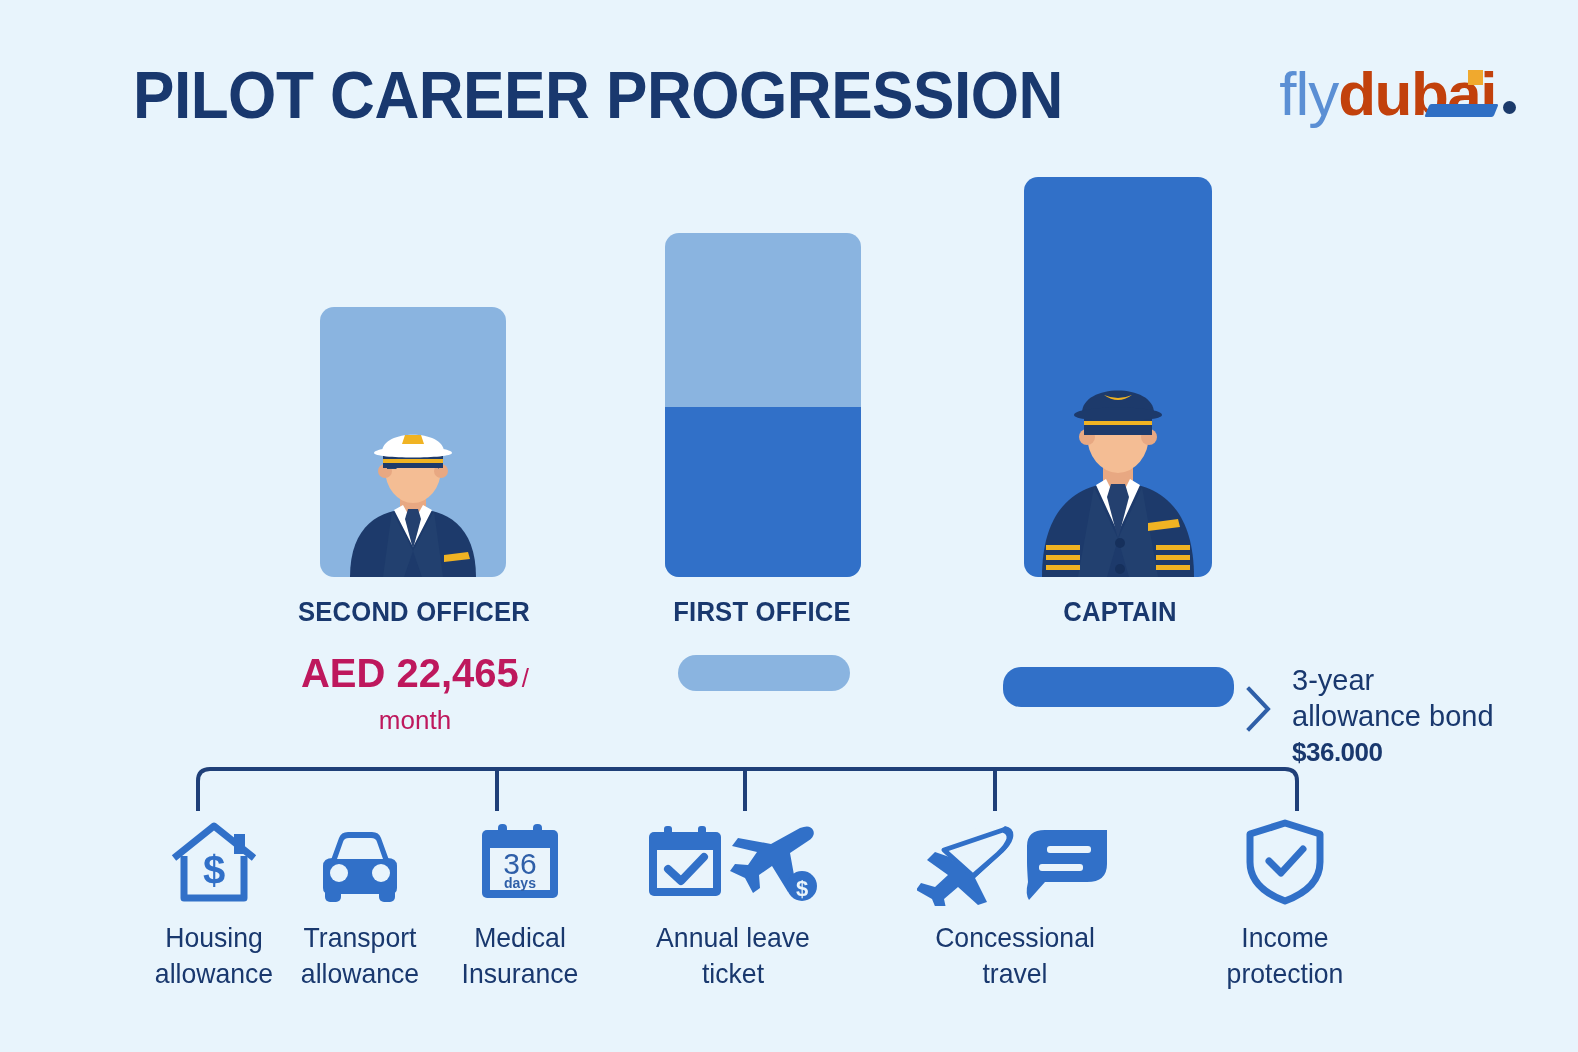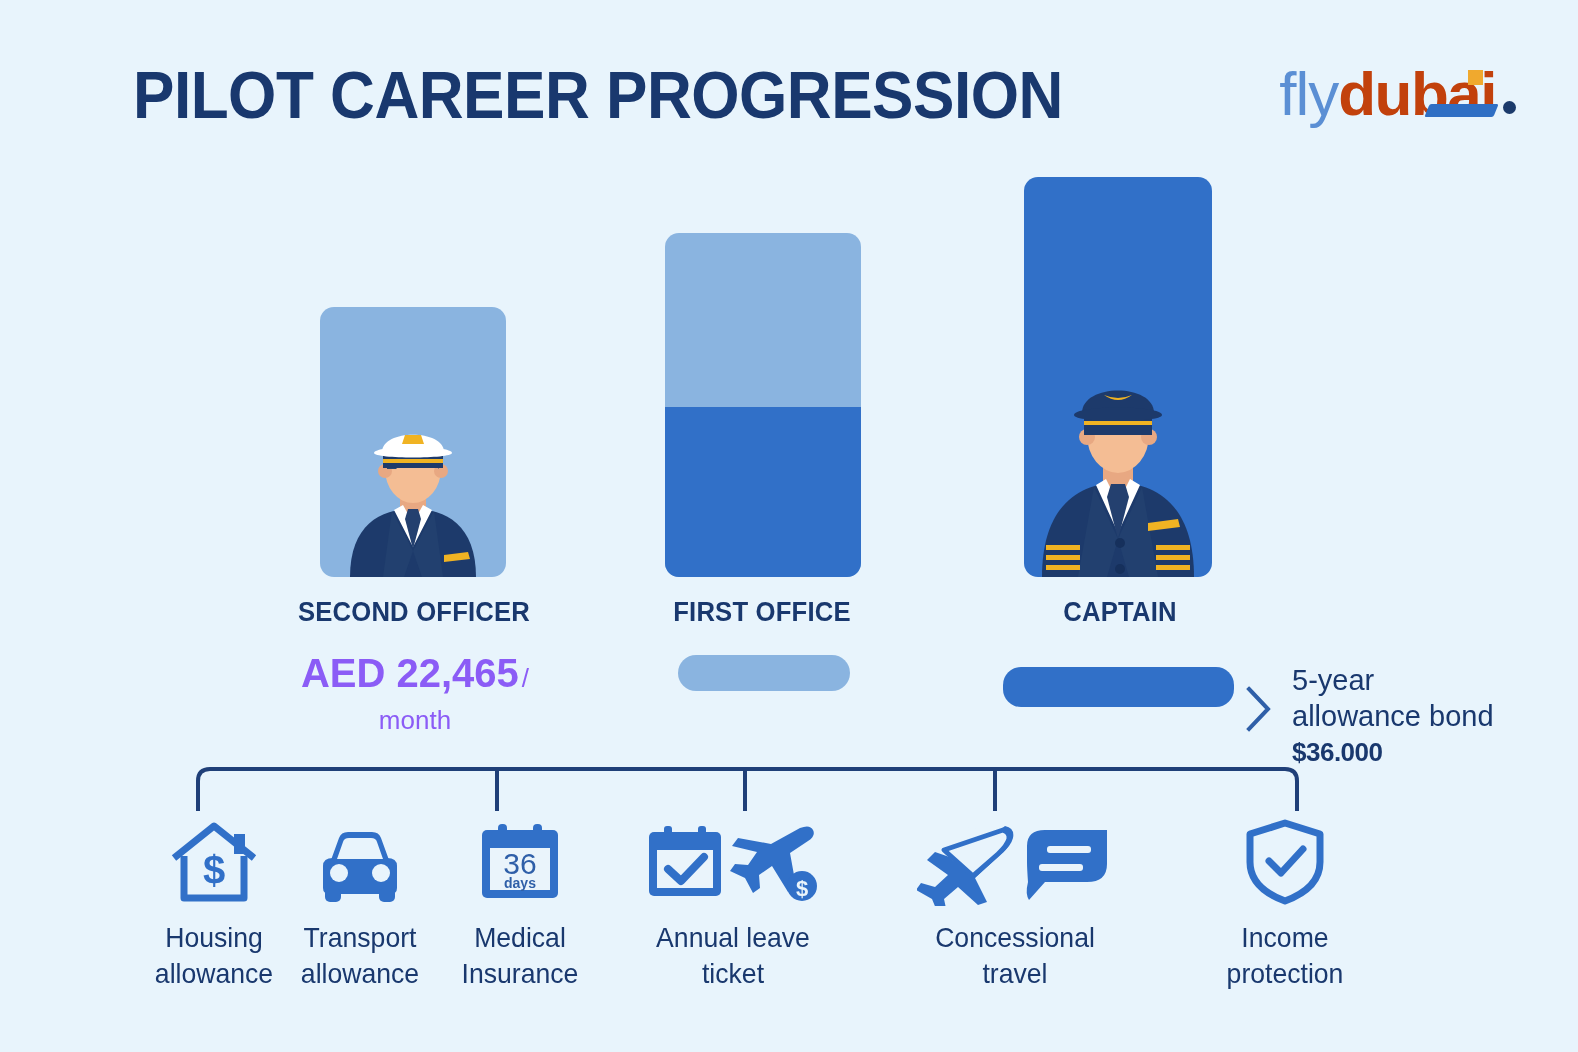--- a/index.html
+++ b/index.html
@@ -120,21 +120,21 @@
   .role-so  { left: 268px;  top: 597px; width: 292px; }
   .role-fo  { left: 648px;  top: 597px; width: 228px; }
   .role-cap { left: 1040px; top: 597px; width: 160px; }
 
   .salary {
     position: absolute;
     left: 240px;
     top: 650px;
     width: 350px;
     text-align: center;
-    color: #8b5cf6;
+    color: #be185d;
   }
   .salary-main {
     font-size: 40px;
     font-weight: 700;
     line-height: 46px;
     white-space: nowrap;
   }
   .salary-slash {
     font-size: 26px;
     font-weight: 400;
@@ -310,21 +310,21 @@
     </svg>
   </div>
   <div class="role-label role-cap">CAPTAIN</div>
   <div class="pill pill-cap"></div>
 
   <svg class="chev" viewBox="0 0 26 46">
     <path d="M3 3 L22 23 L3 43" fill="none" stroke="#2f5fa8" stroke-width="4" stroke-linecap="square"></path>
   </svg>
 
   <div class="bond">
-    <div class="bond-line">5-year</div>
+    <div class="bond-line">3-year</div>
     <div class="bond-line">allowance bond</div>
     <div class="bond-amt">$36.000</div>
   </div>
 
   <svg class="bracket" viewBox="0 0 1105 48" preserveAspectRatio="none">
     <path d="M3 46 L3 16 Q3 4 15 4 L1090 4 Q1102 4 1102 16 L1102 46" fill="none" stroke="#1f3f78" stroke-width="4"></path>
     <line x1="302" y1="4" x2="302" y2="46" stroke="#1f3f78" stroke-width="4"></line>
     <line x1="550" y1="4" x2="550" y2="46" stroke="#1f3f78" stroke-width="4"></line>
     <line x1="800" y1="4" x2="800" y2="46" stroke="#1f3f78" stroke-width="4"></line>
   </svg>

